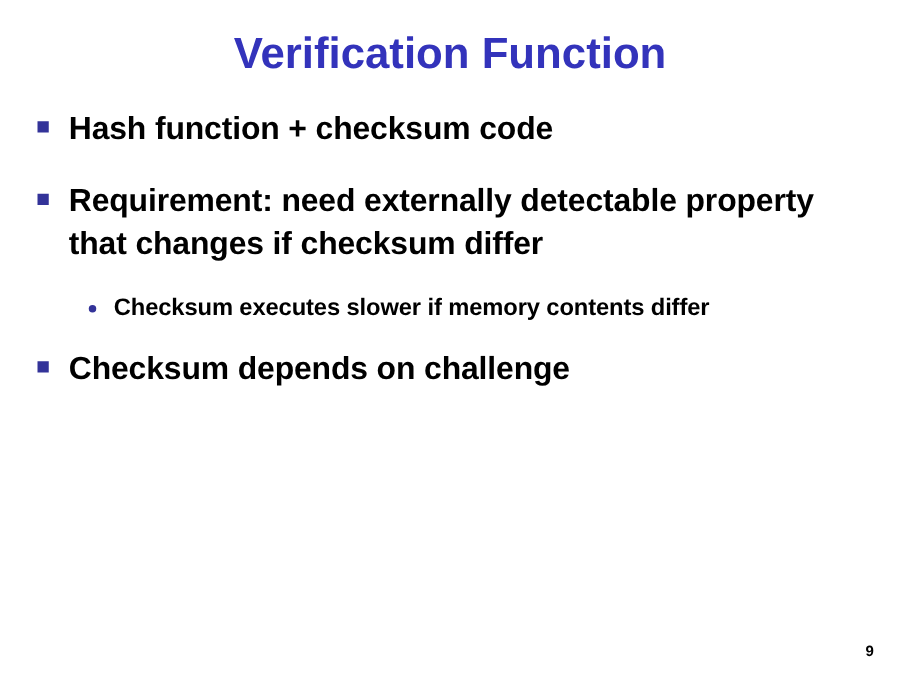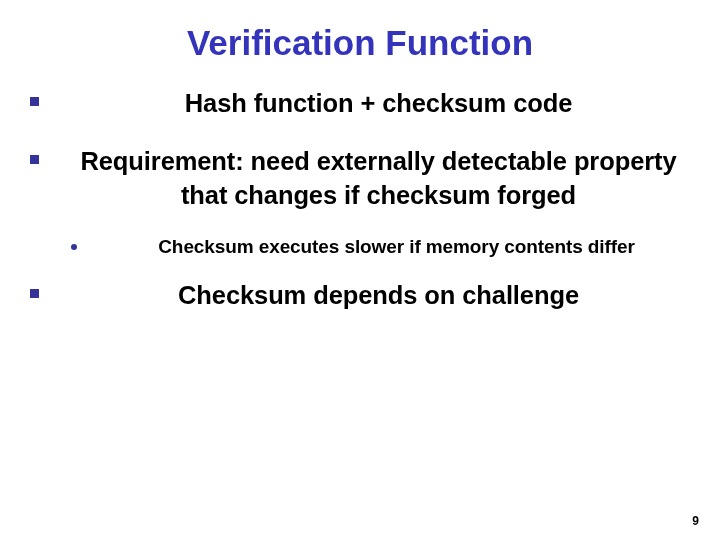--- a/index.html
+++ b/index.html
@@ -31,21 +31,20 @@
     font-weight: bold;
     letter-spacing: 0px;
     line-height: 42px;
     white-space: nowrap;
   }
   .body-area {
     position: absolute;
     left: 24px;
     top: 86px;
     width: 678px;
-    text-align: center;
   }
   .bullet-l1 {
     position: relative;
     padding-left: 31px;
     margin: 0 0 2px 0;
     color: #000000;
     font-size: 25.5px;
     font-weight: bold;
     line-height: 34px;
     letter-spacing: -0.1px;
@@ -104,21 +103,21 @@
       <span>Hash function + checksum code</span>
     </div>
 
     <div class="gap-small"></div>
 
 
     <div class="gap-large"></div>
 
     <div class="bullet-l1">
       <span class="marker-sq"></span>
-      <span>Requirement: need externally detectable property that changes if checksum forged</span>
+      <span>Requirement: need externally detectable property that changes if checksum differ</span>
     </div>
 
     <div class="gap-small"></div>
 
 
     <div class="gap-med"></div>
 
     <div class="bullet-l2">
       <span class="marker-dot"></span>
       <span>Checksum executes slower if memory contents differ</span>

